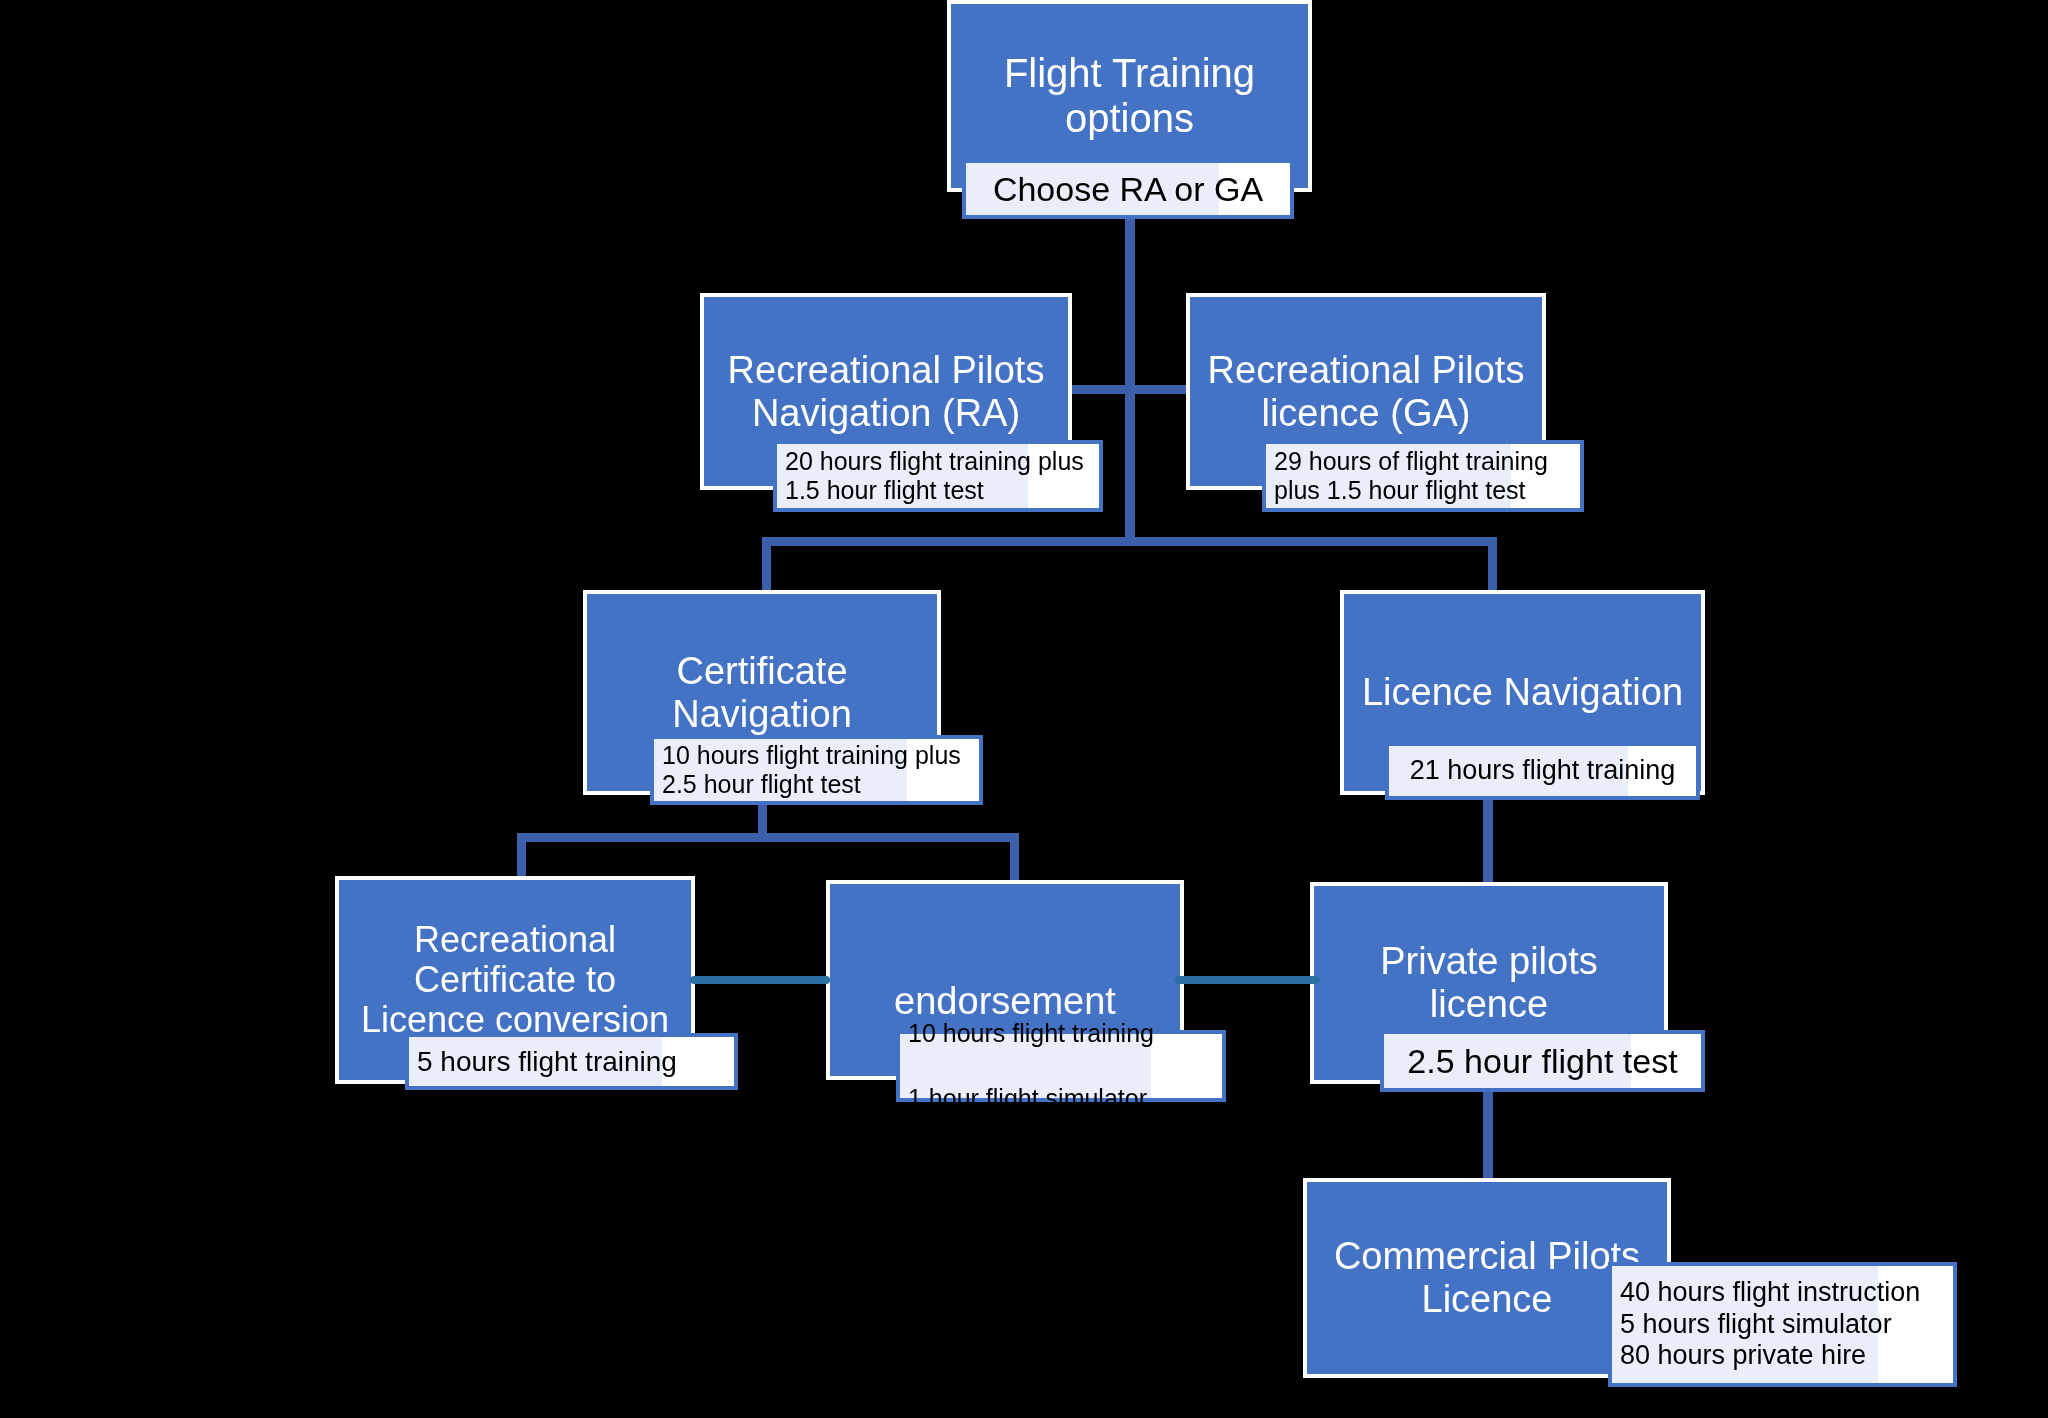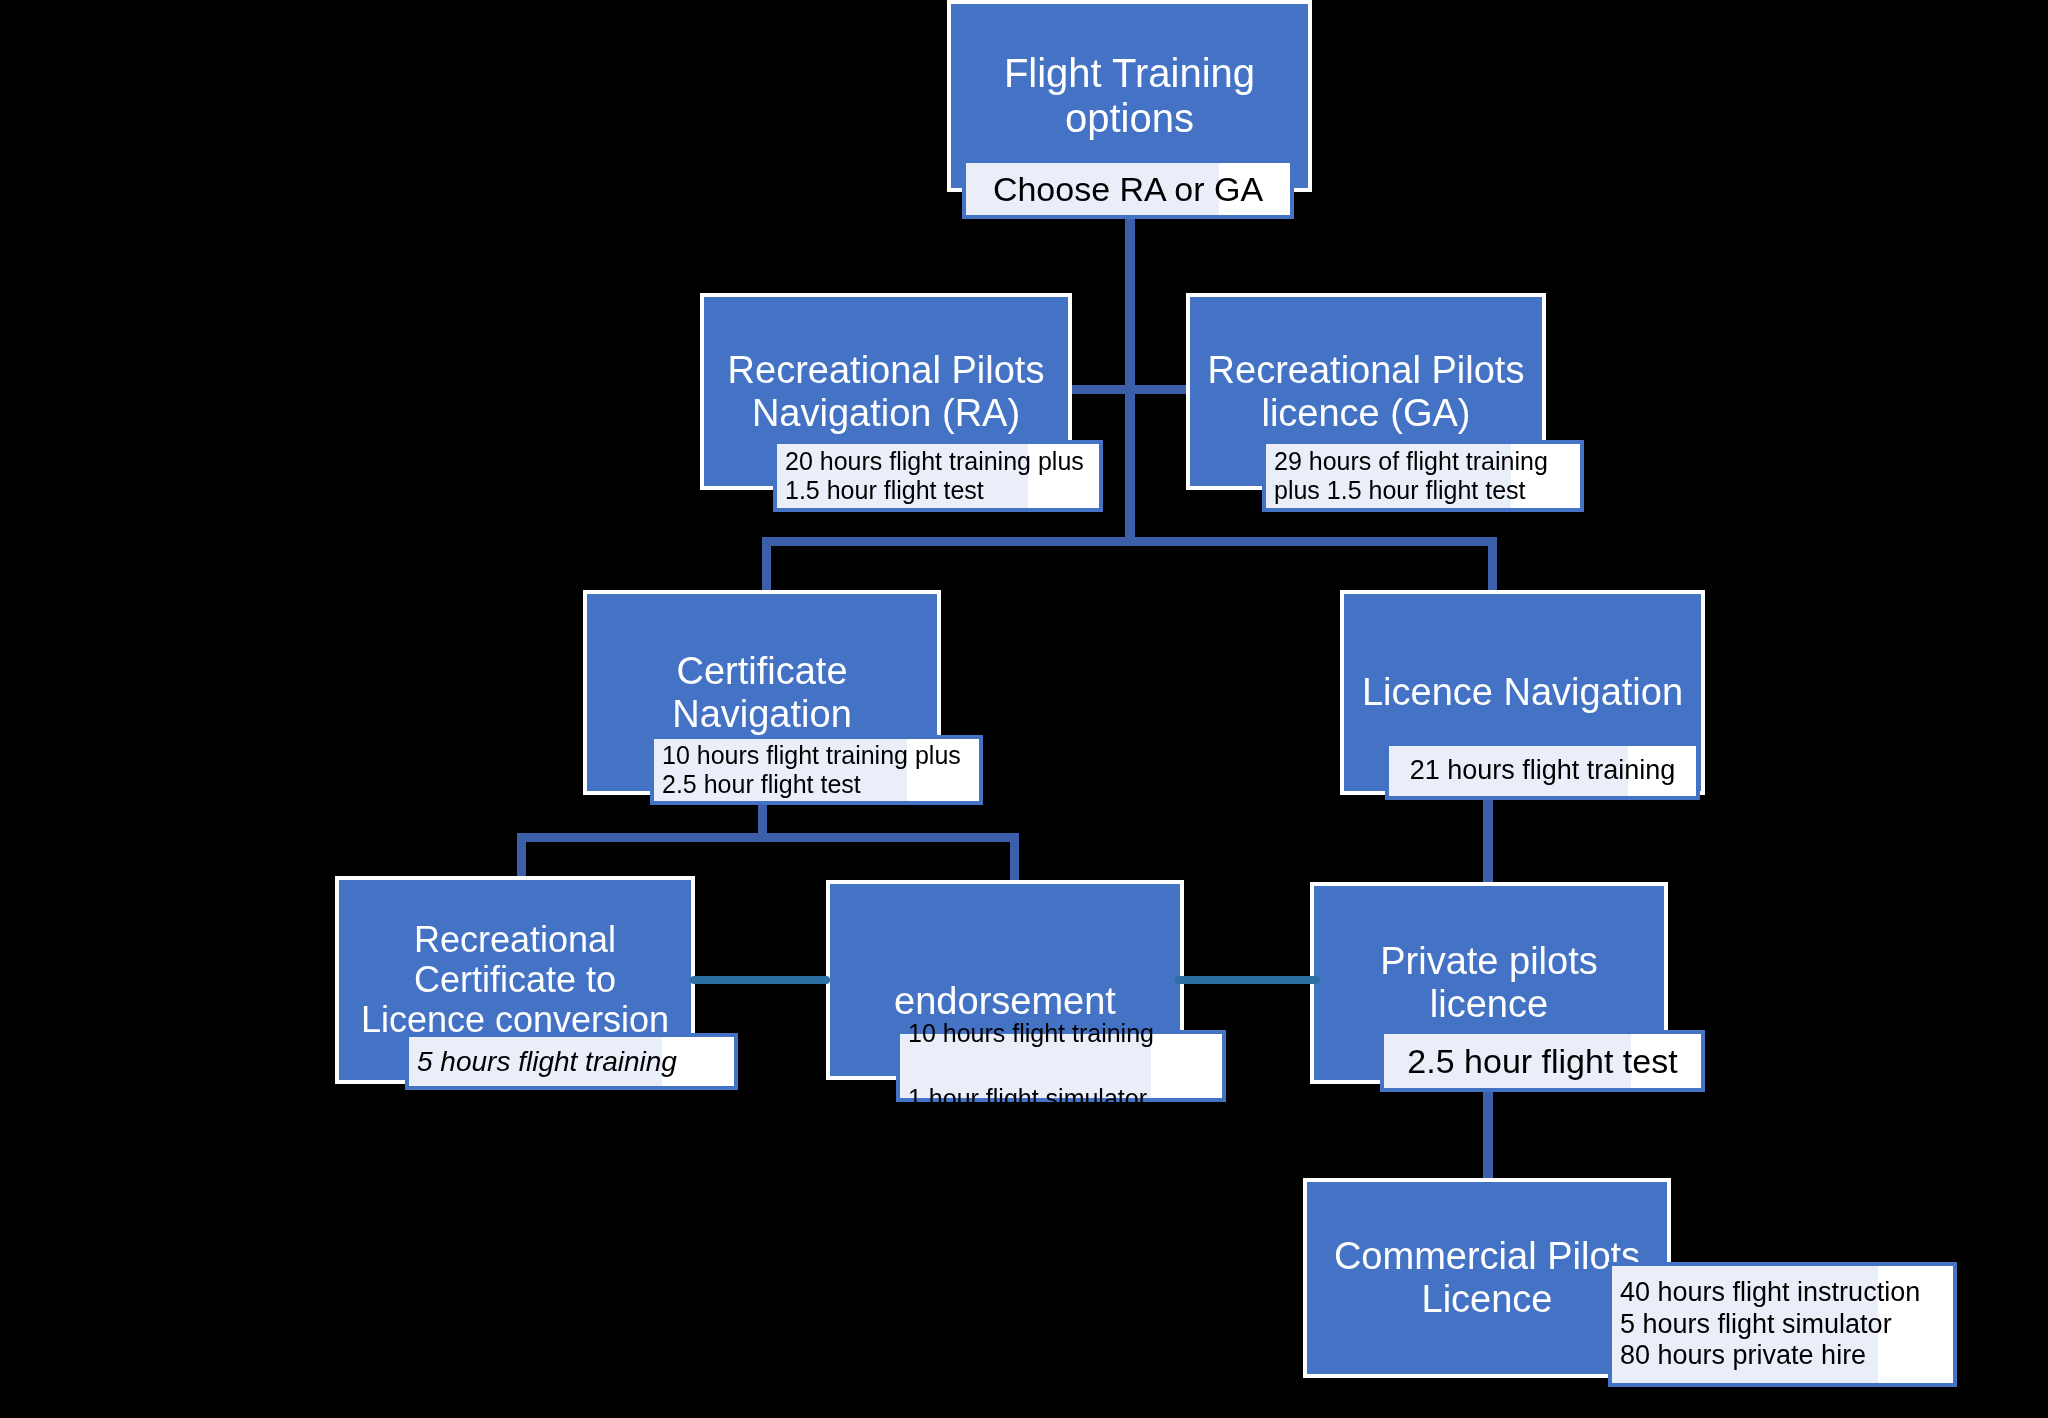--- a/index.html
+++ b/index.html
@@ -112,21 +112,21 @@
   <div class="node" style="left:1303px;top:590px;width:365px;height:205px;font-size:38px;margin-left:37px;">
     <span class="node-title"><span>Licence Navigation</span></span>
   </div>
   <div class="caption cap-center" style="left:1385px;top:742px;width:315px;height:58px;font-size:27px;">
     <span class="cline">21 hours flight training</span>
   </div>
 
   <div class="node" style="left:335px;top:876px;width:360px;height:208px;font-size:36px;">
     <span class="node-title"><span>Recreational</span><br><span>Certificate to</span><br><span>Licence conversion</span></span>
   </div>
-  <div class="caption cap-right" style="left:405px;top:1033px;width:333px;height:57px;font-size:28px;font-style:italic;">
+  <div class="caption cap-right" style="left:405px;top:1033px;width:333px;height:57px;font-size:28px;">
     <span class="cline">5 hours flight training</span>
   </div>
 
   <div class="node" style="left:826px;top:880px;width:358px;height:200px;font-size:38px;">
     <span class="node-title"><br><span>endorsement</span></span>
   </div>
   <div class="caption cap-right" style="left:896px;top:1030px;width:330px;height:72px;font-size:25px;gap:36px;">
     <span class="cline">10 hours flight training</span>
     <span class="cline">1 hour flight simulator</span>
   </div>

